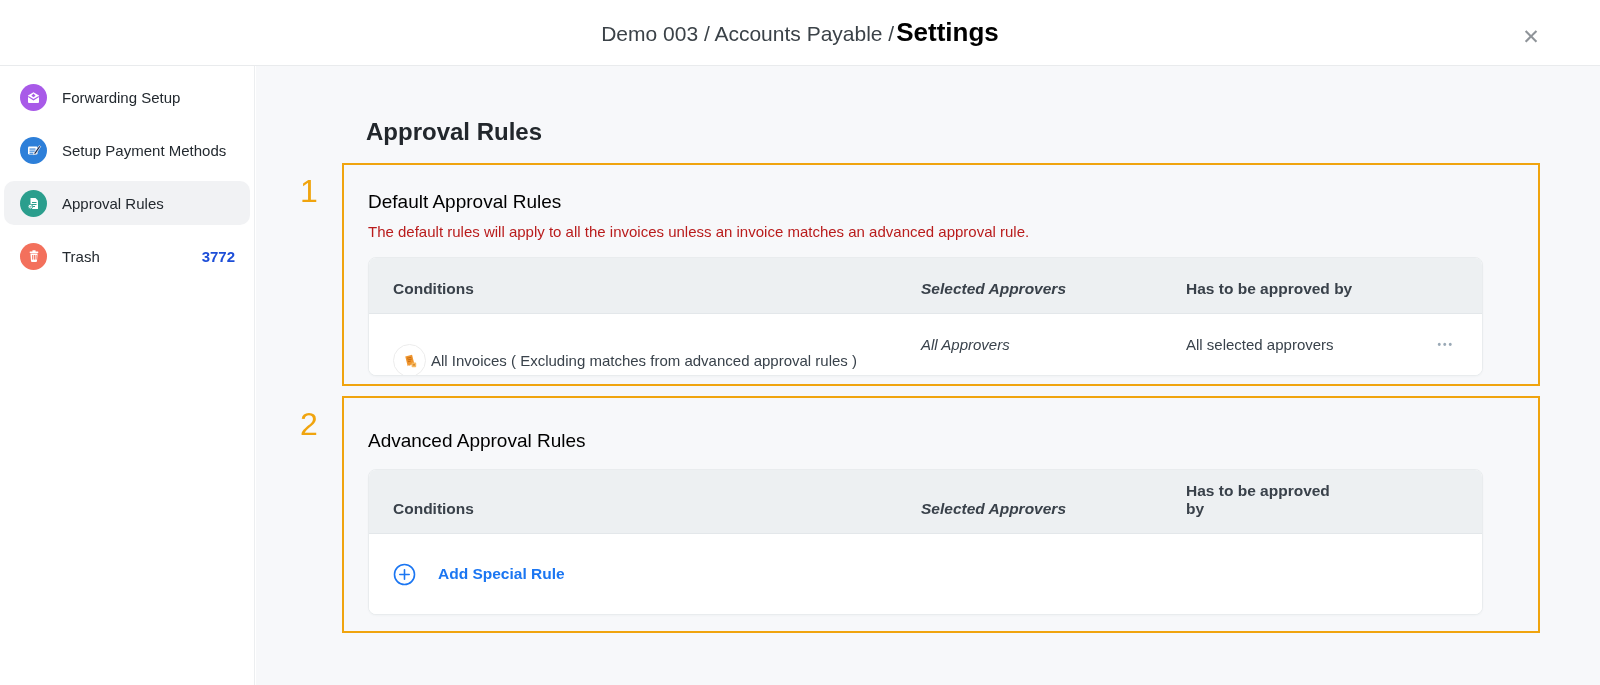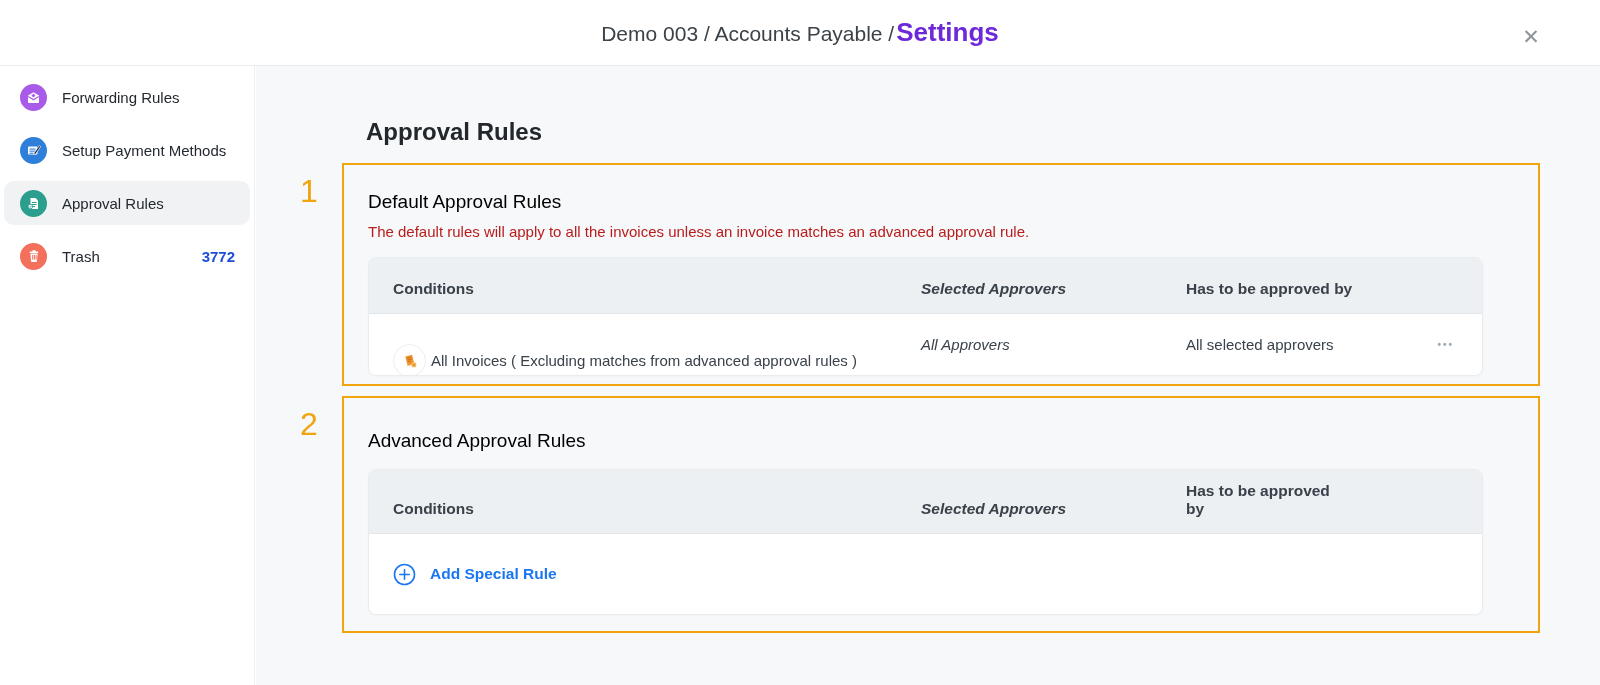--- a/index.html
+++ b/index.html
@@ -12,21 +12,21 @@
   .app { position:relative; width:1600px; height:685px; }
 
   
   .topbar {
     position:absolute; top:0; left:0; right:0; height:66px;
     background:#ffffff; border-bottom:1px solid #e9ebed;
     display:flex; align-items:center; justify-content:center;
   }
   .breadcrumb { display:flex; align-items:baseline; gap:2px; }
   .crumb-prefix { font-size:21px; color:#3b4248; font-weight:400; }
-  .crumb-title { font-size:26px; color:#6d28d9; font-weight:700; }
+  .crumb-title { font-size:26px; color:#000000; font-weight:700; }
   .close-btn {
     position:absolute; top:20px; right:52px;
     width:34px; height:34px; border:none; background:transparent;
     font-size:21px; color:#8f9499; cursor:pointer; line-height:34px;
   }
 
   
   .sidebar {
     position:absolute; top:66px; left:0; bottom:0; width:255px;
     background:#ffffff; border-right:1px solid #eceef0;
@@ -98,21 +98,21 @@
     width:33px; height:33px; border-radius:50%; flex:0 0 33px;
     background:#ffffff; border:1px solid #ececec;
     display:flex; align-items:center; justify-content:center;
   }
   .col-3.with-more { display:flex; align-items:center; justify-content:space-between; padding-right:28px; }
   .more-btn {
     border:none; background:transparent; cursor:pointer;
     font-size:10px; letter-spacing:2px; color:#9aa9b6; font-weight:700;
   }
 
-  .add-row { height:80px; display:flex; align-items:center; gap:14px; padding-left:24px; }
+  .add-row { height:80px; display:flex; align-items:center; gap:22px; padding-left:24px; }
   .plus-icon { width:23px; height:23px; flex:0 0 23px; }
   .add-label { font-size:15.5px; font-weight:600; color:var(--link-blue); cursor:pointer; }
 </style>
 </head>
 <body>
 
 <div class="app">
 
   <header class="topbar">
     <div class="breadcrumb">
@@ -125,21 +125,21 @@
   <aside class="sidebar">
 
     <div class="side-item">
       <span class="s-icon ic-mail">
         <svg width="15" height="15" viewBox="0 0 15 15">
             <path fill="#fff" d="M2 5.6 7.5 2.2 13 5.6V12a1 1 0 0 1-1 1H3a1 1 0 0 1-1-1V5.6z"></path>
             <path fill="#a85ae8" d="M2.4 5.9 7.5 9l5.1-3.1L13 7 7.5 10.4 2 7z"></path>
             <path fill="#a85ae8" d="M7.5 3.4 9.6 5.8 7.5 7.2 5.4 5.8z"></path>
           </svg>
       </span>
-      <span class="side-label">Forwarding Rules</span>
+      <span class="side-label">Forwarding Setup</span>
     </div>
 
     <div class="side-item">
       <span class="s-icon ic-payment">
         <svg width="16" height="16" viewBox="0 0 16 16">
             <rect x="2" y="4.5" width="9.5" height="8" rx="1.2" fill="#fff"></rect>
             <rect x="3.5" y="6.5" width="6" height="1.1" fill="#2d7fd9"></rect>
             <rect x="3.5" y="8.6" width="6" height="1.1" fill="#2d7fd9"></rect>
             <rect x="3.5" y="10.7" width="4" height="1.1" fill="#2d7fd9"></rect>
             <path d="M8.2 10.8 13.2 3.6l1.5 1-4.9 7.3-2.2.7z" fill="#1d2a4f" stroke="#fff" stroke-width="0.7"></path>

